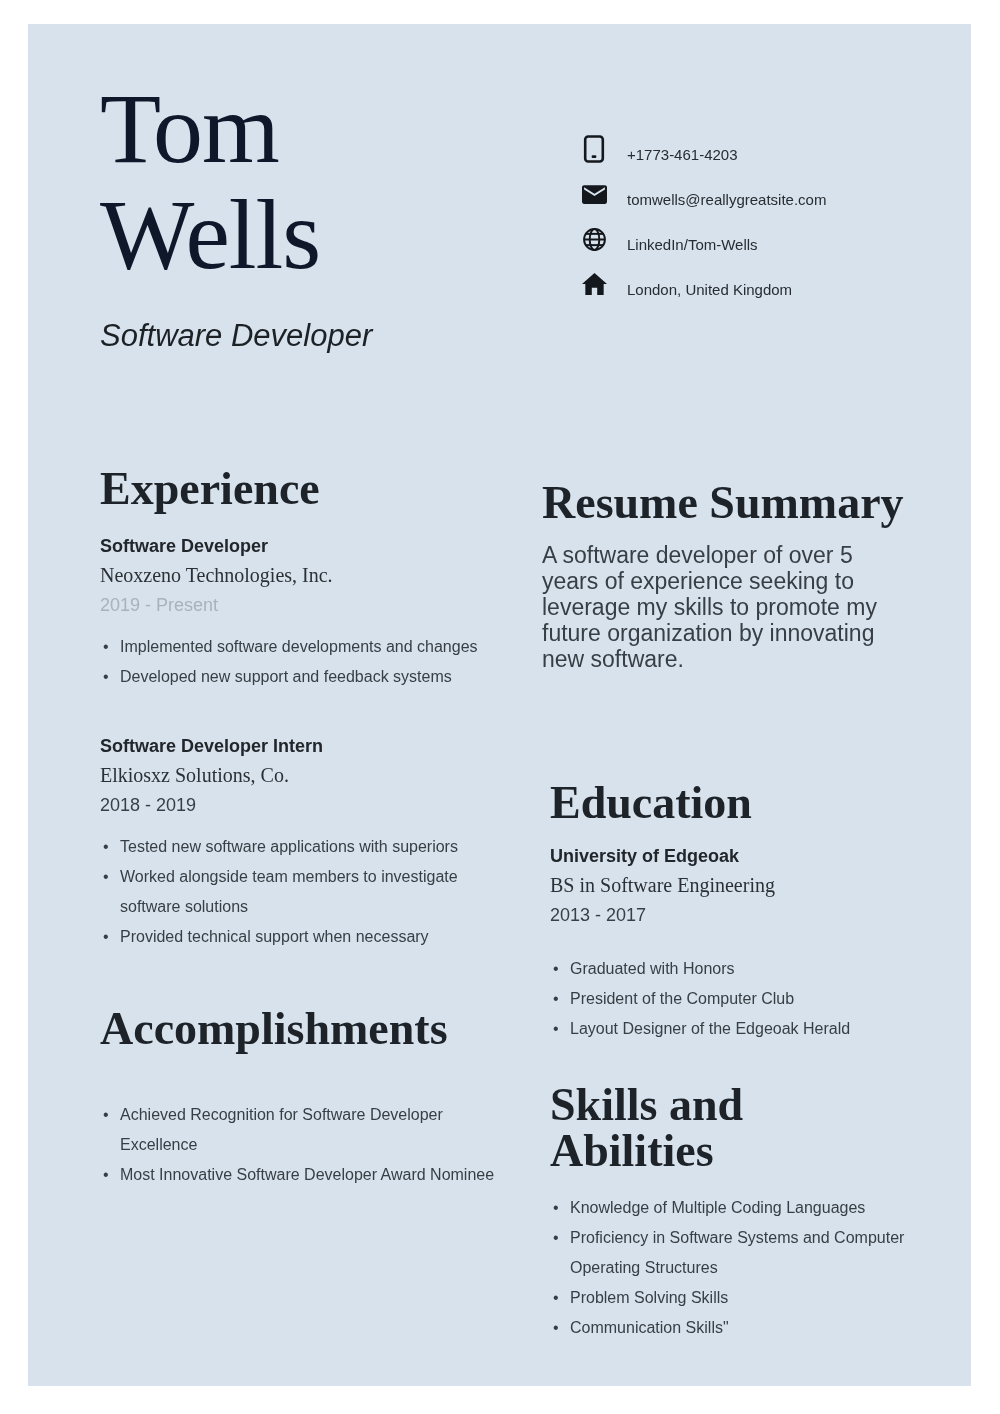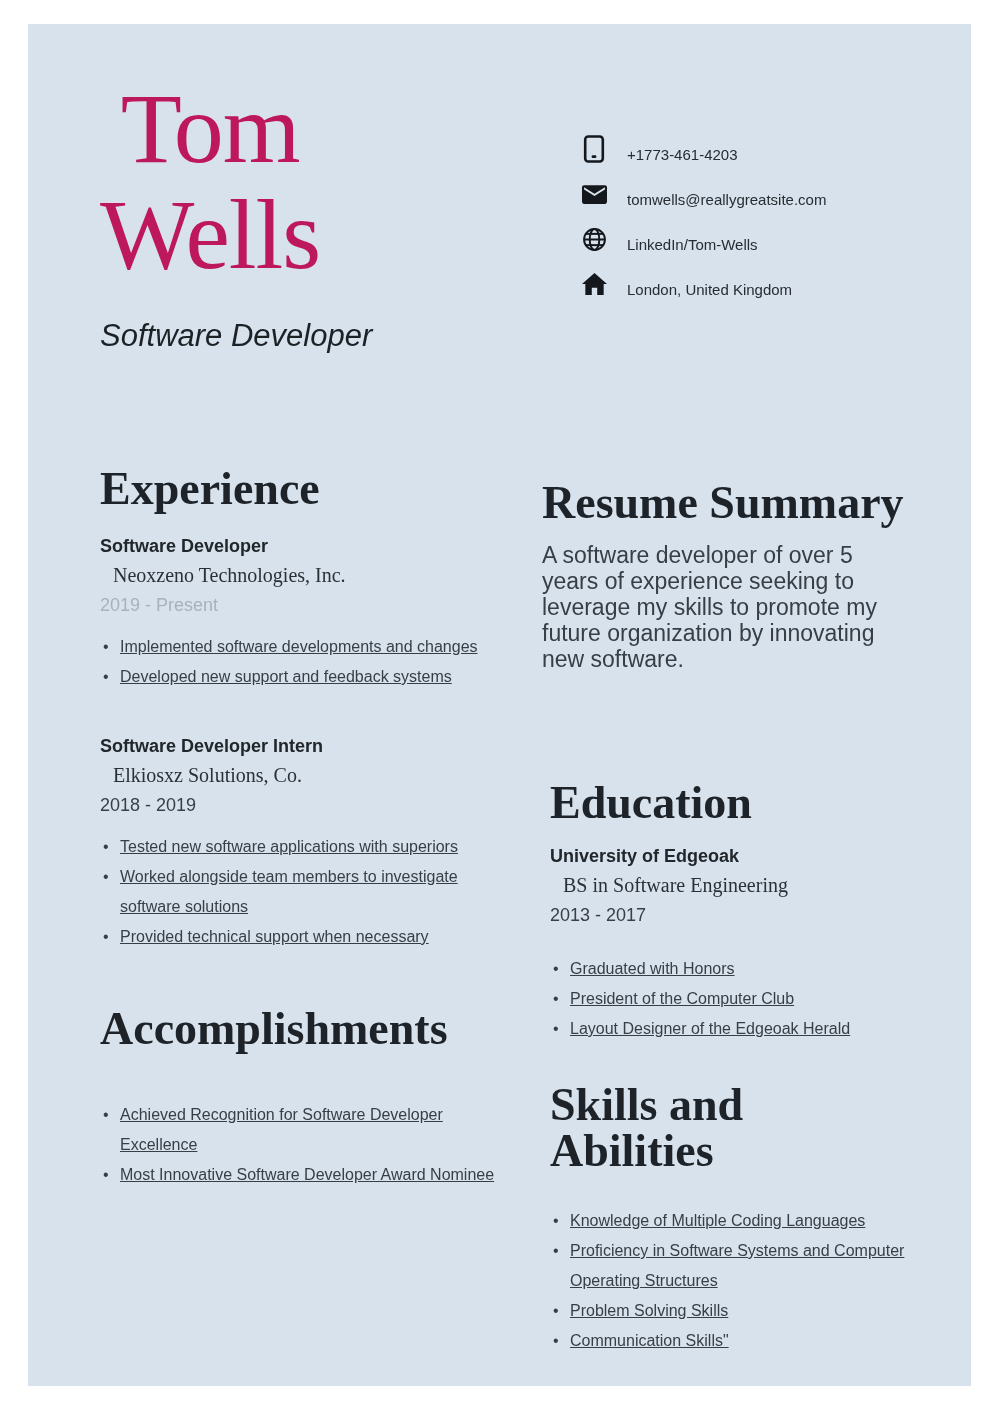--- a/index.html
+++ b/index.html
@@ -9,21 +9,21 @@
   .page {
     position:absolute; left:28px; top:24px; width:943px; height:1362px;
     background:#d8e2ec;
   }
 
   
   .name {
     position:absolute; left:72px; top:52px;
     font-family:"Liberation Serif", serif;
     font-size:100px; line-height:106px; font-weight:400;
-    letter-spacing:-1px; color:#be185d;text-align:center;
+    letter-spacing:-1px; color:#0f172a;
   }
   .tagline {
     position:absolute; left:72px; top:294px;
     font-style:italic; font-size:31px; color:#1c2126;
   }
   .contact { position:absolute; left:553px; top:94px; }
   .contact-row { display:flex; align-items:flex-end; height:45px; }
   .contact-icon { width:26px; height:28px; display:flex; align-items:center; justify-content:center; }
   .contact-text { margin-left:20px; font-size:15px; color:#272c32; }
 
@@ -32,45 +32,45 @@
   .col-right { position:absolute; left:514px; top:456px; width:372px; }
 
   h2 {
     font-family:"Liberation Serif", serif;
     font-size:46px; line-height:46px; font-weight:700; color:#1d2329;
   }
 
   .job { margin-top:20px; }
   .job + .job { margin-top:40px; }
   .entry-title { font-size:18px; line-height:28px; font-weight:bold; color:#21262b; }
-  .entry-sub   { font-family:"Liberation Serif", serif; font-size:20px; line-height:30px; color:#2b3036;margin-left:13px; }
+  .entry-sub   { font-family:"Liberation Serif", serif; font-size:20px; line-height:30px; color:#2b3036; }
   .entry-dates { font-size:18px; line-height:30px; color:#383f46; }
   .entry-dates.muted { color:#a9b2bc; }
 
   ul.bullets { list-style:none; margin-top:12px; }
   ul.bullets li {
     position:relative; padding-left:20px;
-    font-size:16px; line-height:30px; color:#373e45;text-decoration:underline;
+    font-size:16px; line-height:30px; color:#373e45;
   }
   ul.bullets li::before {
     content:"•"; position:absolute; left:3px; top:0;
     font-size:16px; color:#373e45;
   }
 
   .section-accomplishments { margin-top:54px; }
   .section-accomplishments ul.bullets { margin-top:48px; }
 
   .summary-text { margin-top:16px; font-size:23px; line-height:26px; color:#373e45; width:352px; }
 
   .section-education { margin-top:108px; padding-left:8px; }
   .section-education .entry { margin-top:16px; }
   .section-education ul.bullets { margin-top:24px; }
 
   .section-skills { margin-top:38px; padding-left:8px; }
-  .section-skills ul.bullets { margin-top:32px; }
+  .section-skills ul.bullets { margin-top:19px; }
 
   svg { display:block; }
 </style>
 </head>
 <body>
 
 <div class="page">
 
   <h1 class="name"><span>Tom</span><br><span>Wells</span></h1>
 

